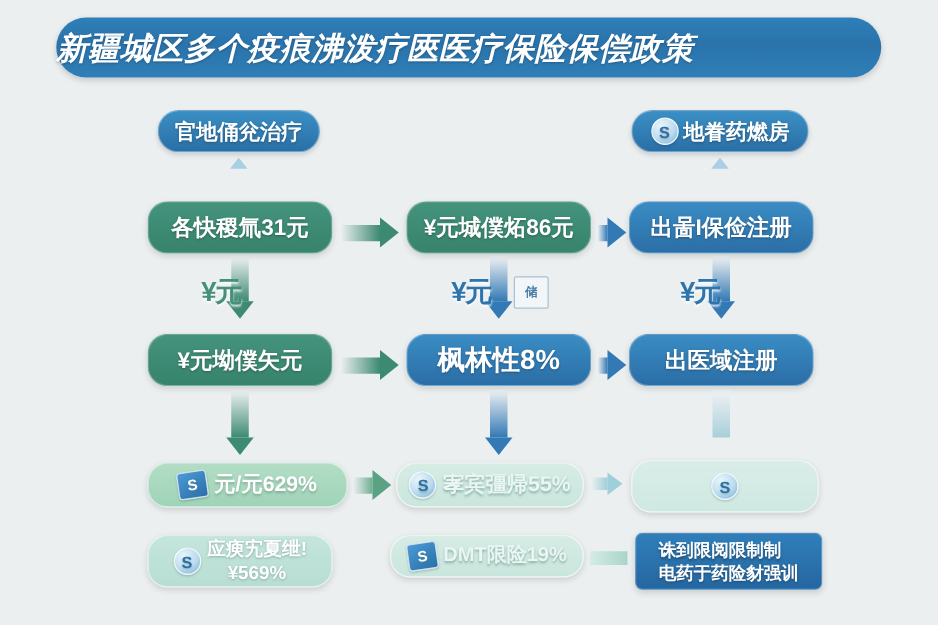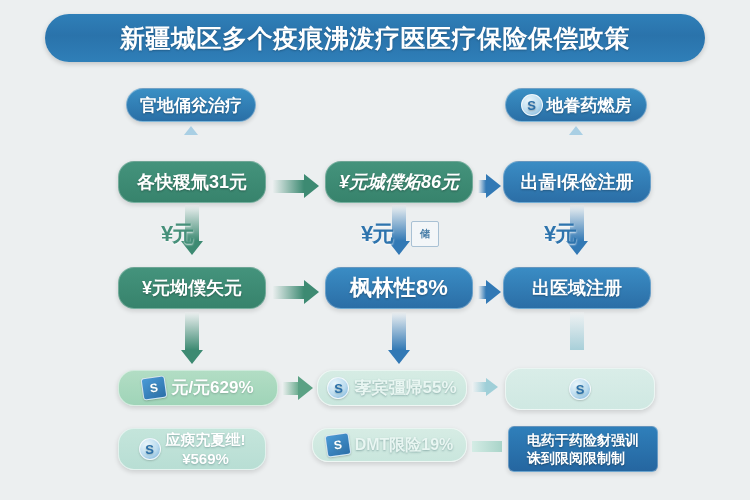--- a/index.html
+++ b/index.html
@@ -15,21 +15,21 @@
   .stage { position: absolute; inset: 0; }
 
   
   .title-banner {
     position: absolute;
     left: 45px; top: 14px;
     width: 660px; height: 48px;
     border-radius: 24px;
     background: linear-gradient(180deg, #2f7fb8 0%, #2a73ab 45%, #2f7fb8 100%);
     box-shadow: 0 2px 5px rgba(0,0,0,.18);
-    display: flex; align-items: center; justify-content: center;
+    display: flex; align-items: center;  font-style: italic;
   }
   .title-text {
     color: #ffffff;
     font-size: 25px;
     font-weight: 700;
     letter-spacing: .5px;
     text-shadow: 0 1px 2px rgba(0,0,0,.25);
     white-space: nowrap;
   }
 
@@ -102,21 +102,21 @@
   }
   .blue-banner {
     background: linear-gradient(180deg, #2f7fba 0%, #2566a0 100%);
     color: #ffffff;
     text-shadow: 0 1px 2px rgba(0,0,0,.35);
     border: 1px solid rgba(255,255,255,.3);
   }
 
   
   .r1c1 { left: 118px; top: 161px; width: 148px; height: 42px; font-size: 18px; }
-  .r1c2 { left: 325px; top: 161px; width: 148px; height: 42px; font-size: 18px; font-style: italic; }
+  .r1c2 { left: 325px; top: 161px; width: 148px; height: 42px; font-size: 18px; }
   .r1c3 { left: 503px; top: 161px; width: 148px; height: 42px; font-size: 18px; }
   
   .r2c1 { left: 118px; top: 267px; width: 148px; height: 42px; font-size: 18px; }
   .r2c2 { left: 325px; top: 267px; width: 148px; height: 42px; font-size: 22px; }
   .r2c3 { left: 503px; top: 267px; width: 148px; height: 42px; font-size: 18px; }
   
   .r3c1 { left: 118px; top: 370px; width: 160px; height: 36px; font-size: 17px; }
   .r3c2 { left: 317px; top: 370px; width: 150px; height: 36px; font-size: 17px; }
   .r3c3 { left: 505px; top: 368px; width: 150px; height: 42px; font-size: 13px; }
   
@@ -331,22 +331,22 @@
       <span class="label">应瘐宄夏绁!</span>
       <span class="label">¥569%</span>
     </span>
   </div>
   <div class="node mint-pale r4c2">
     <span class="ic ic-card">S</span>
     <span class="label">DMT限险19%</span>
   </div>
   <div class="node blue-banner r4c3">
     <span class="two-rows" style="display:flex;">
+      <span class="label">诛到限阅限制制</span>
       <span class="label">电药于药险豺强训</span>
-      <span class="label">诛到限阅限制制</span>
     </span>
   </div>
 
   <div class="arrow-h" style="left:472px; top:441px; color:#b9dcd2;">
     <div class="shaft-h" style="width:30px; height:11px; background:linear-gradient(90deg,#d4ece5 0%, #a9d4c9 100%);"></div>
   </div>
 
 </div>
 
 </body></html>

